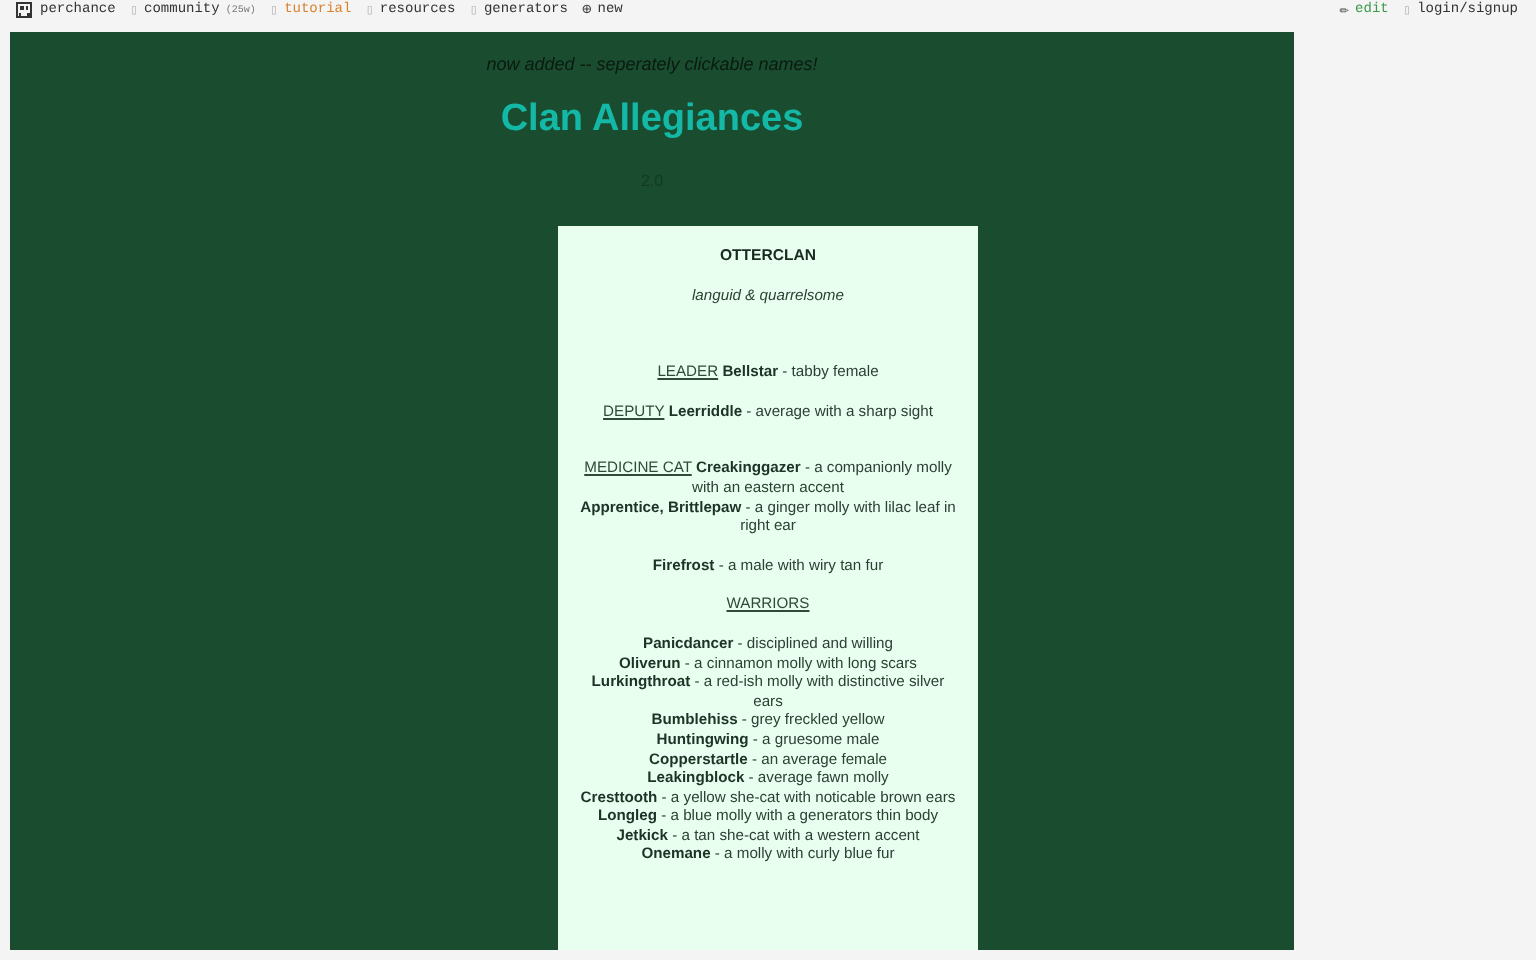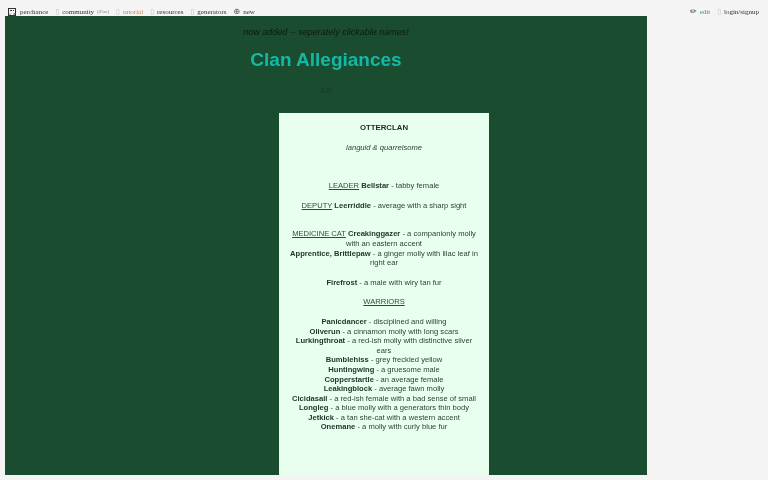--- a/index.html
+++ b/index.html
@@ -5,24 +5,24 @@
     html, body {
       margin: 0; padding: 0;
       width: 768px; height: 480px;
       overflow: hidden;
       background: #f4f4f4;
     }
     .topbar {
       position: absolute; left: 0; top: 0;
       width: 768px; height: 16px;
       background: #f4f4f4;
-      font-family: Liberation Serif, serif;
+      font-family: Liberation Mono, monospace;
       font-size: 7px;
       color: #333;
-      display: flex; align-items: flex-end;
+      display: flex; align-items: flex-start;
     }
     .topbar .left { display: flex; align-items: center; padding-left: 8px; }
     .topbar .right { margin-left: auto; display: flex; align-items: center; padding-right: 9px; }
     .nav-item { display: flex; align-items: center; margin-right: 7px; white-space: nowrap; }
     .nav-item .ico { margin-right: 3px; font-size: 8px; color: #444; }
     .nav-item .sep { color: #bbb; margin-right: 3px; font-size: 7px; }
     .dice {
       width: 8px; height: 8px; border: 1px solid #333; box-sizing: border-box;
       display: inline-block; margin-right: 4px; position: relative;
     }
@@ -161,19 +161,19 @@
     <div class="gap-md"></div>
 
     <div>
       <div class="entry"><span class="cat-name">Panicdancer</span><span> - disciplined and willing</span></div>
       <div class="entry"><span class="cat-name">Oliverun</span><span> - a cinnamon molly with long scars</span></div>
       <div class="entry"><span class="cat-name">Lurkingthroat</span><span> - a red-ish molly with distinctive silver ears</span></div>
       <div class="entry"><span class="cat-name">Bumblehiss</span><span> - grey freckled yellow</span></div>
       <div class="entry"><span class="cat-name">Huntingwing</span><span> - a gruesome male</span></div>
       <div class="entry"><span class="cat-name">Copperstartle</span><span> - an average female</span></div>
       <div class="entry"><span class="cat-name">Leakingblock</span><span> - average fawn molly</span></div>
-      <div class="entry"><span class="cat-name">Cicidasail</span><span> - a red-ish female with a bad sense of small</span></div>
+      <div class="entry"><span class="cat-name">Cresttooth</span><span> - a yellow she-cat with noticable brown ears</span></div>
       <div class="entry"><span class="cat-name">Longleg</span><span> - a blue molly with a generators thin body</span></div>
       <div class="entry"><span class="cat-name">Jetkick</span><span> - a tan she-cat with a western accent</span></div>
       <div class="entry"><span class="cat-name">Onemane</span><span> - a molly with curly blue fur</span></div>
     </div>
   </div>
 </div>
 
 </body></html>

